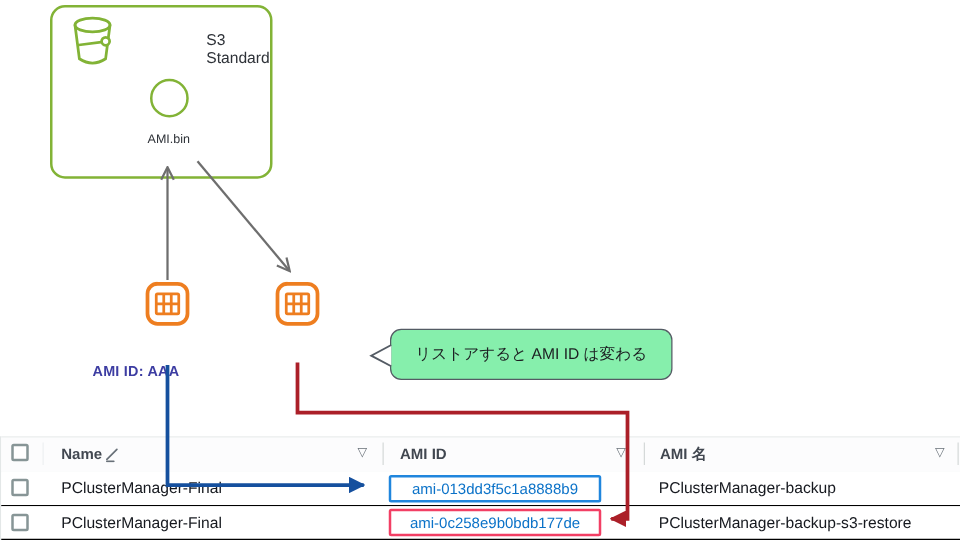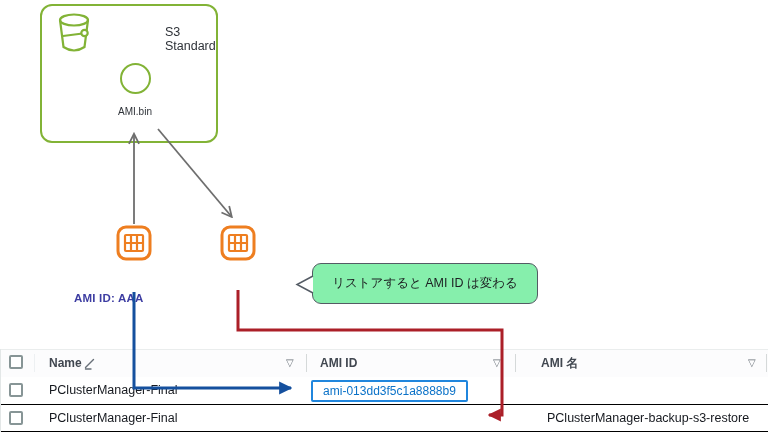--- a/index.html
+++ b/index.html
@@ -45,21 +45,21 @@
       appearance:none;-webkit-appearance:none;border:2px solid #879596;
       border-radius:2px;background:#fff;cursor:pointer;}
   .th-label{position:absolute;white-space:nowrap;}
   .cell{position:absolute;white-space:nowrap;color:#16191f;}
   .sort{position:absolute;top:0;font-size:10px;color:#687078;font-weight:normal;}
   .vdiv{position:absolute;top:4px;width:1px;height:18px;background:#d5d9d9;}
   .vdiv.faint{background:#edf0f2;}
   .pencil{position:absolute;left:83px;top:8px;}
 
   
-  .chip{position:absolute;left:310px;width:157px;height:22px;box-sizing:border-box;
+  .chip{position:absolute;left:310px;width:170px;height:22px;box-sizing:border-box;
         display:flex;align-items:center;justify-content:center;background:#fff;
         font-size:12px;color:#0b72c8;border-radius:2px;cursor:pointer;line-height:normal;}
   .chip.blue{border:2px solid #2086dd;top:3px;}
   .chip.pink{border:2px solid #f23f64;top:2px;}
 
   
   .overlay{position:absolute;left:0;top:0;z-index:10;pointer-events:none;}
   .ico-svg{display:block;}
 </style>
 </head>
@@ -112,35 +112,37 @@
       <div class="vdiv faint" style="left:33px"></div>
       <span class="th-label" style="left:48px">Name</span>
       <svg class="pencil ico-svg" width="12" height="12" viewBox="0 0 12 12">
         <path d="M1.5 9.5 L9.5 1.5 M1.5 11 H7" fill="none" stroke="#687078" stroke-width="1.4" stroke-linecap="round"></path>
       </svg>
       <span class="sort" style="left:285px">▽</span>
       <div class="vdiv" style="left:305px"></div>
       <span class="th-label" style="left:319px">AMI ID</span>
       <span class="sort" style="left:492px">▽</span>
       <div class="vdiv" style="left:514px"></div>
-      <span class="th-label" style="left:540px">AMI 名</span>
+      <span class="th-label" style="left:527px">AMI 名</span>
       <span class="sort" style="left:747px">▽</span>
       <div class="vdiv" style="left:765px"></div>
     </div>
 
     <div class="trow r1">
       <input type="checkbox" class="cb" style="">
       <span class="cell" style="left:48px">PClusterManager-Final</span>
       <span class="chip blue">ami-013dd3f5c1a8888b9</span>
+      <span class="cell" style="left:526px">PClusterManager-backup</span>
     </div>
 
     <div class="trow r2">
       <input type="checkbox" class="cb" style="">
       <span class="cell" style="left:48px">PClusterManager-Final</span>
-      <span class="cell" style="left:546px">PClusterManager-backup-s3-restore</span>
+      <span class="chip pink">ami-0c258e9b0bdb177de</span>
+      <span class="cell" style="left:526px">PClusterManager-backup-s3-restore</span>
     </div>
   </div>
 
   <svg class="overlay" width="768" height="432" viewBox="0 0 768 432">
     <defs>
       <marker id="m-gray" viewBox="0 0 10 10" refX="8" refY="5" markerWidth="7" markerHeight="7" orient="auto" markerUnits="strokeWidth">
         <path d="M1 1 L9 5 L1 9" fill="none" stroke="#6e6e6e" stroke-width="1.4"></path>
       </marker>
       <marker id="m-blue" viewBox="0 0 10 10" refX="9" refY="5" markerWidth="4.4" markerHeight="4.4" orient="auto" markerUnits="strokeWidth">
         <path d="M0 0 L10 5 L0 10 z" fill="#15509e"></path>

